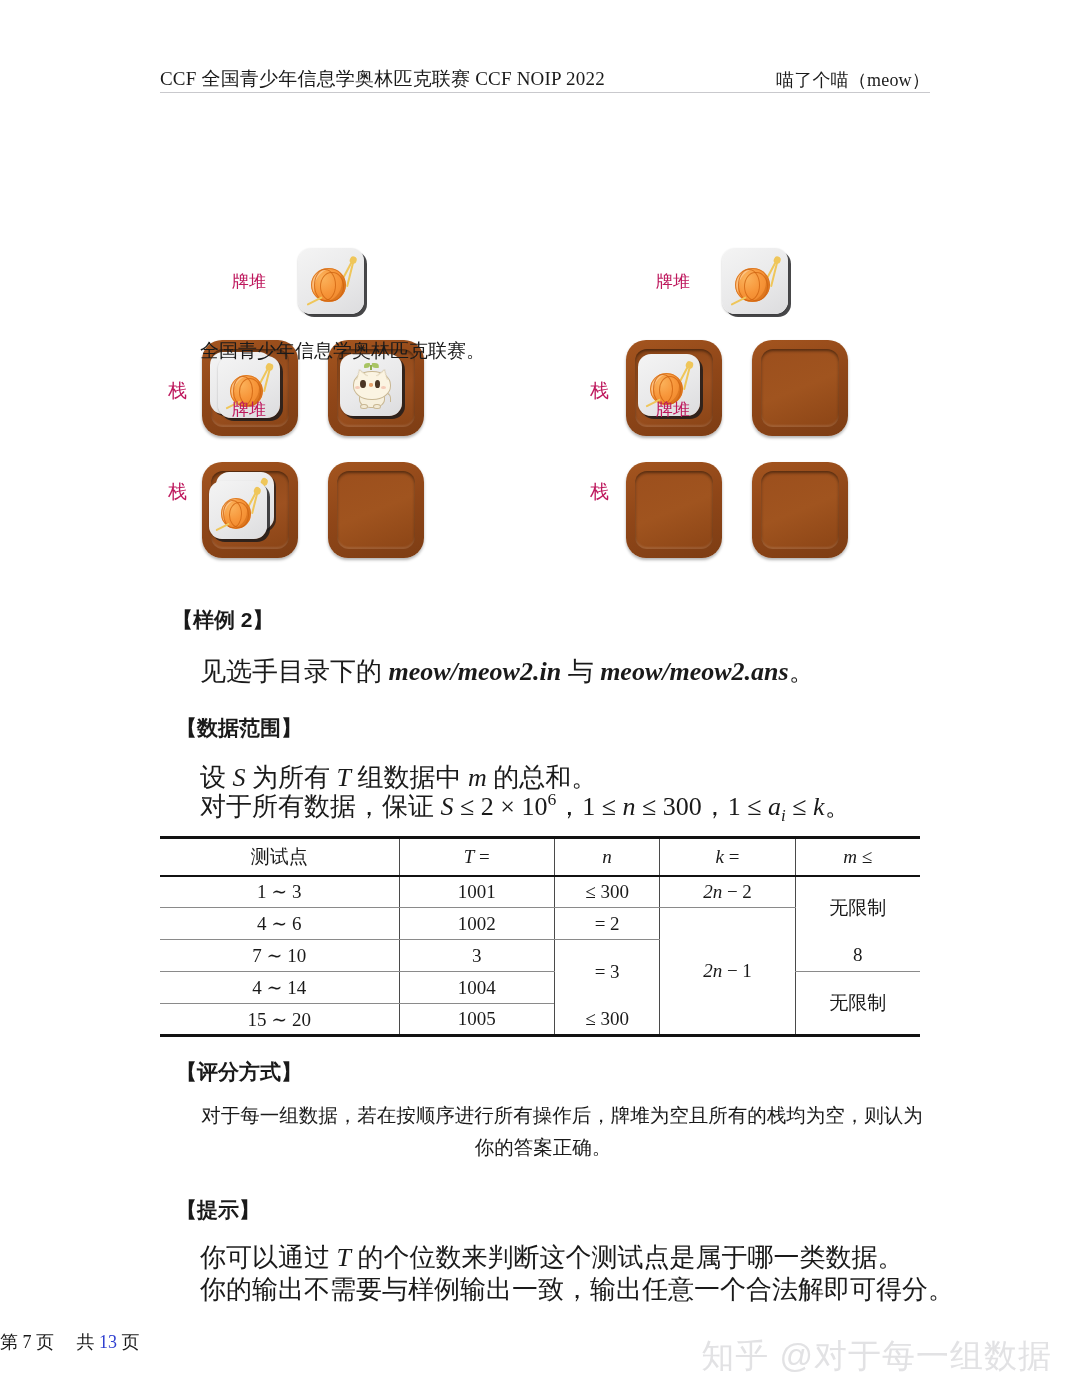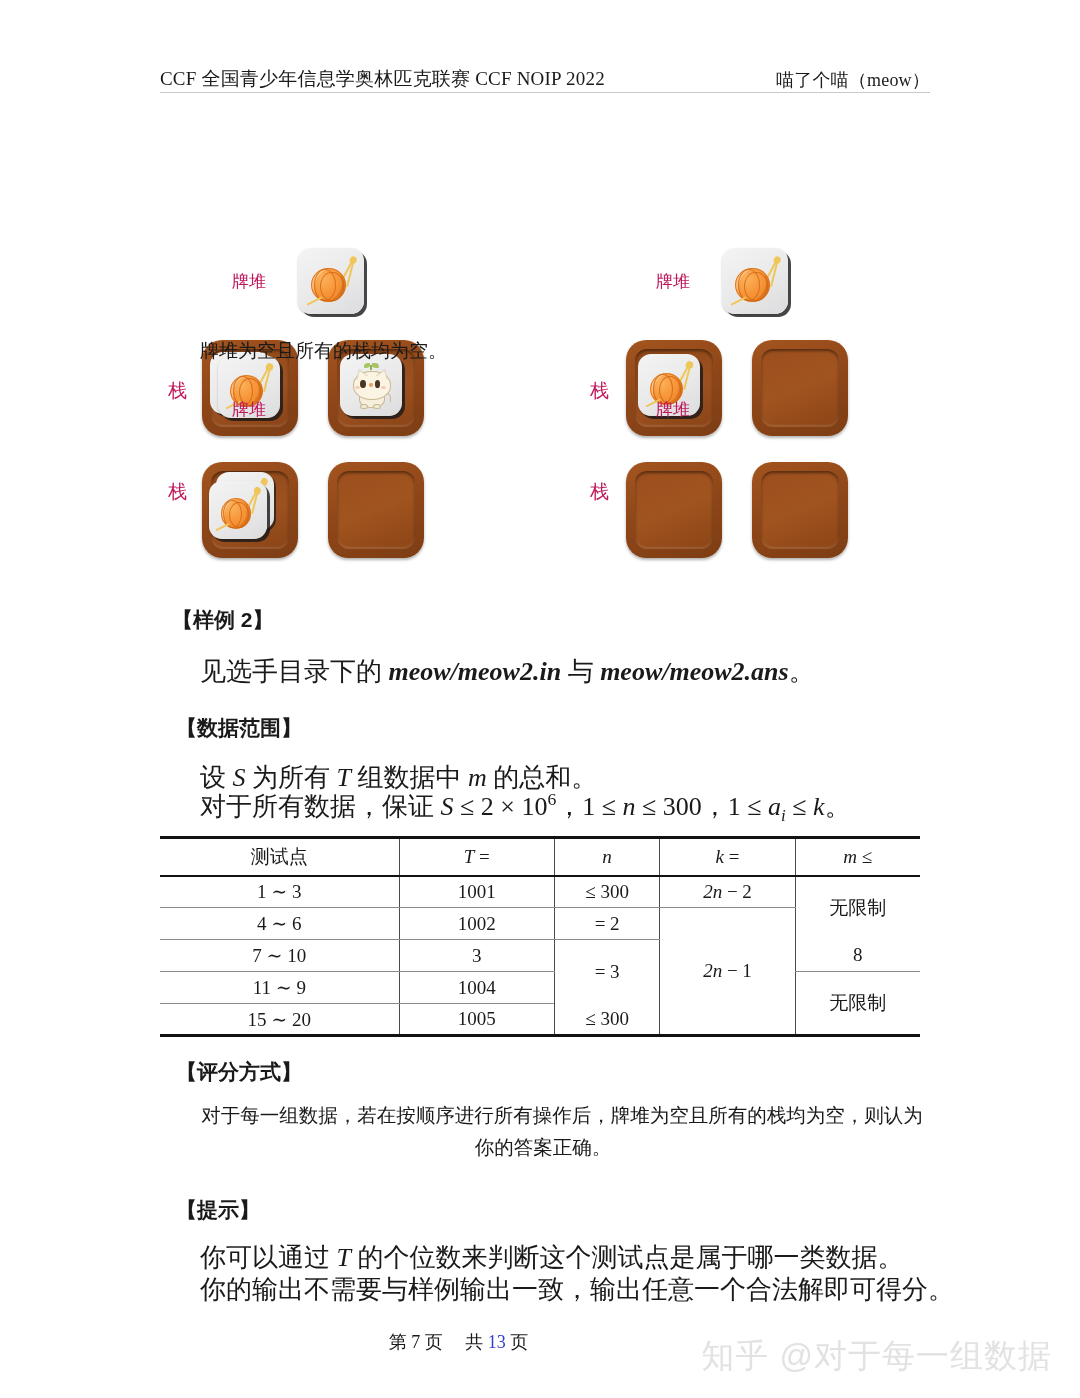--- a/index.html
+++ b/index.html
@@ -164,21 +164,21 @@
   .tbl .vl{border-left:1.1px solid #4a4a4a;}
   .tbl .hl{border-bottom:1.1px solid #8a8a8a;}
   .toprule{border-top:3.2px solid #111;}
   .midrule{border-bottom:2.6px solid #111;}
   .botrule{border-bottom:3.2px solid #111;}
   .rowh{height:32px;}
   .hdrh{height:38px;}
 
   
   .footer{
-    position:absolute;left:0;top:1330px;width:917px;text-align:center;
+    position:absolute;left:0;top:1330px;width:917px;text-align:left;
     font-size:18px;
   }
   .footer .blue{color:#2f3fd0;}
   .watermark{
     position:absolute;right:28px;top:1334px;
     font-size:33px;color:#e2e2e4;white-space:nowrap;
     font-family:"Liberation Sans","DejaVu Sans",sans-serif;
     letter-spacing:1px;
   }
 </style>
@@ -281,21 +281,21 @@
             <div class="yarn-arc" style="left:34%;top:36%;width:32%;height:42%;"></div>
             <div class="thread" style="left:7px;top:48px;width:16px;transform:rotate(-27deg);"></div>
           </div>
         </div>
       </div>
 
       <div class="frame empty" style="left:752px;top:230px;"></div>
     </div>
   </div>
 
-  <div class="caption" style="left:200px;top:338px;">牌堆为空且所有的栈均为空。</div>
+  <div class="caption" style="left:200px;top:338px;">全国青少年信息学奥林匹克联赛。</div>
 
   <div class="diagram" style="left:0;top:380px;width:1080px;height:190px;">
 
     <div>
       <div class="dlabel" style="left:232px;top:18px;">牌堆</div>
 
       <div class="dlabel" style="left:168px;top:99px;font-size:19px;">栈</div>
 
       <div class="frame" style="left:202px;top:82px;">
         <div class="card" style="left:14px;top:10px;width:58px;height:58px;box-shadow:2px 2px 0 rgba(25,25,28,.70);">
@@ -368,21 +368,21 @@
     </tr>
 
     <tr class="rowh">
       <td class="hl">7 ∼ 10</td>
       <td class="vl hl">3</td>
       <td class="vl" rowspan="2">= 3</td>
       <td class="vl hl">8</td>
     </tr>
 
     <tr class="rowh">
-      <td class="hl">11 ∼ 9</td>
+      <td class="hl">4 ∼ 14</td>
       <td class="vl hl">1004</td>
       <td class="vl" rowspan="2">无限制</td>
     </tr>
 
     <tr class="rowh botrule">
       <td>15 ∼ 20</td>
       <td class="vl">1005</td>
       <td class="vl">≤ 300</td>
     </tr>
   </tbody>

